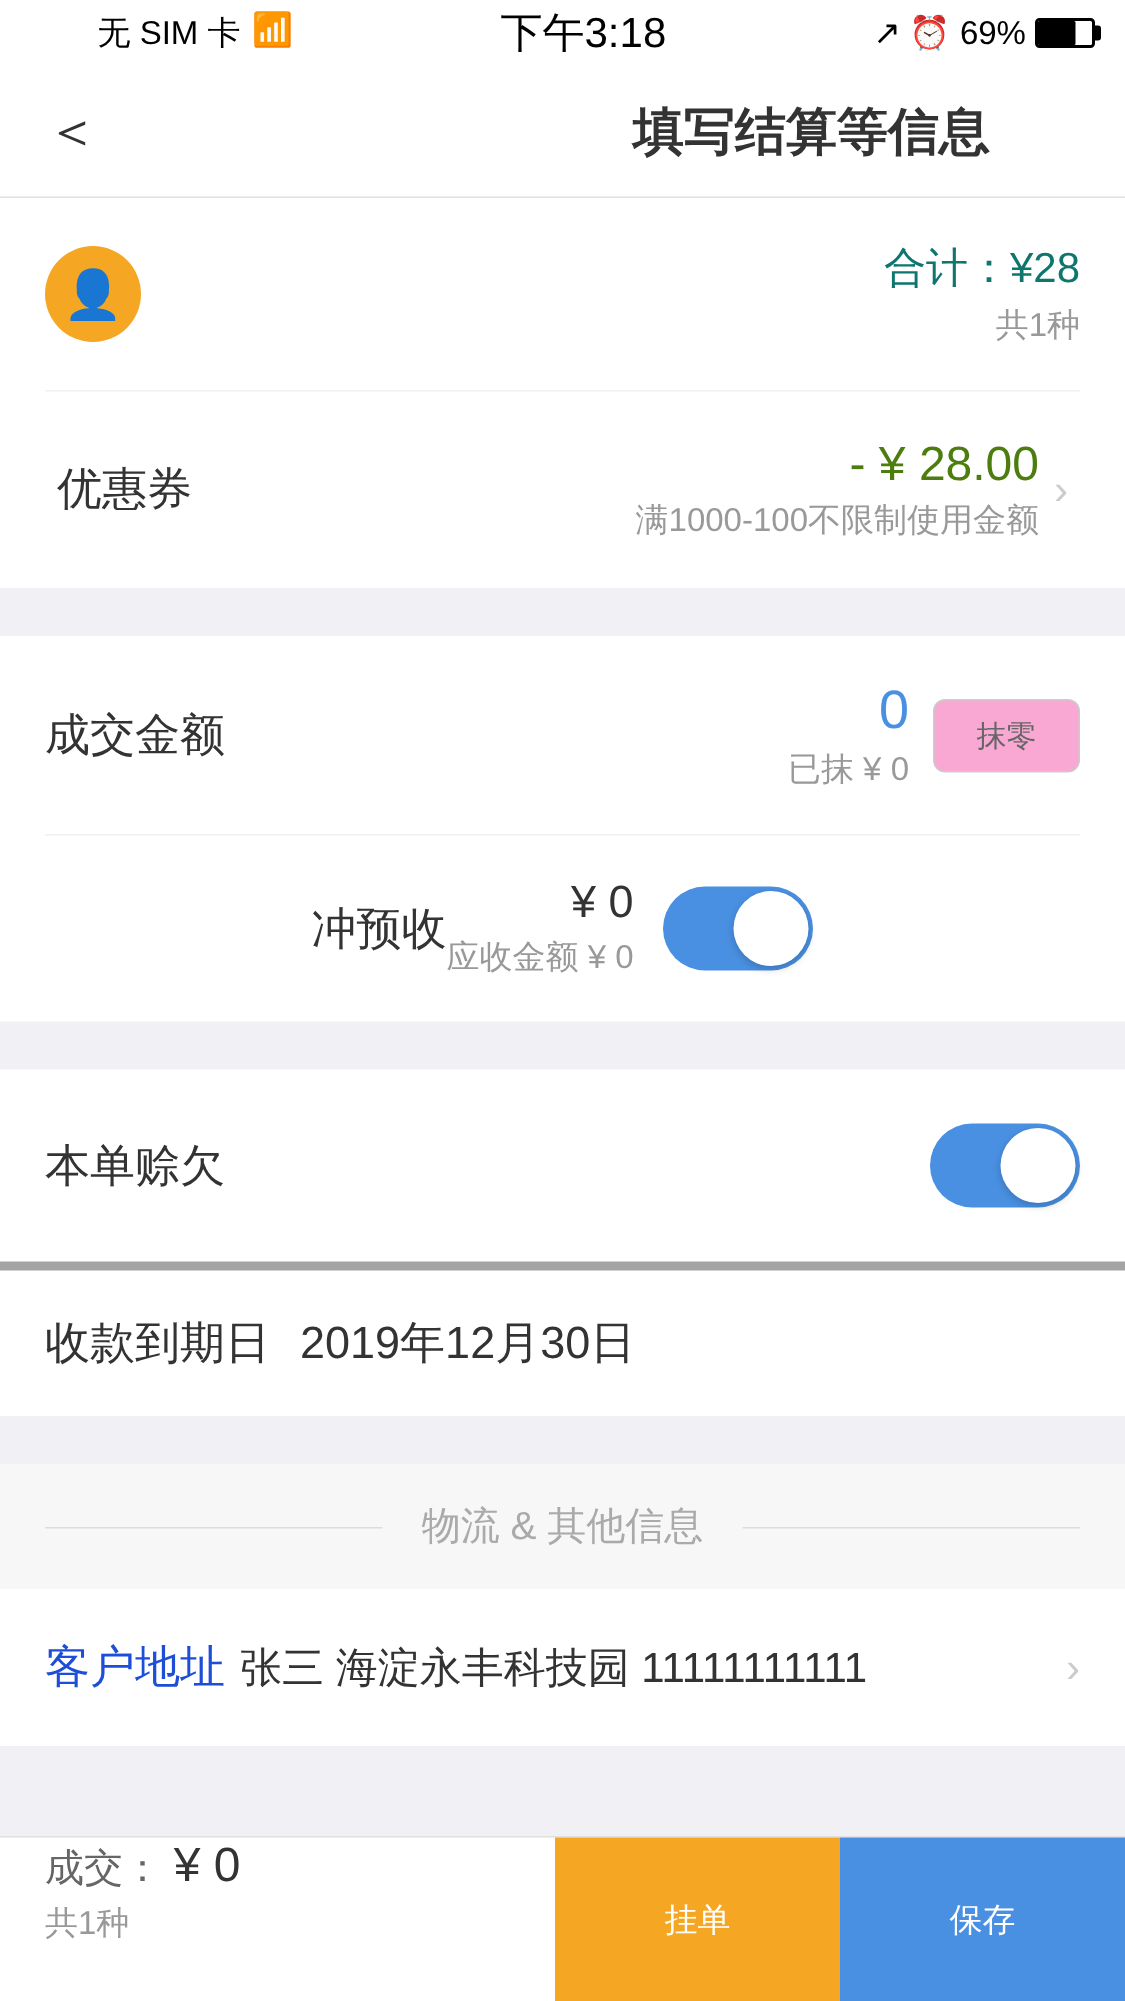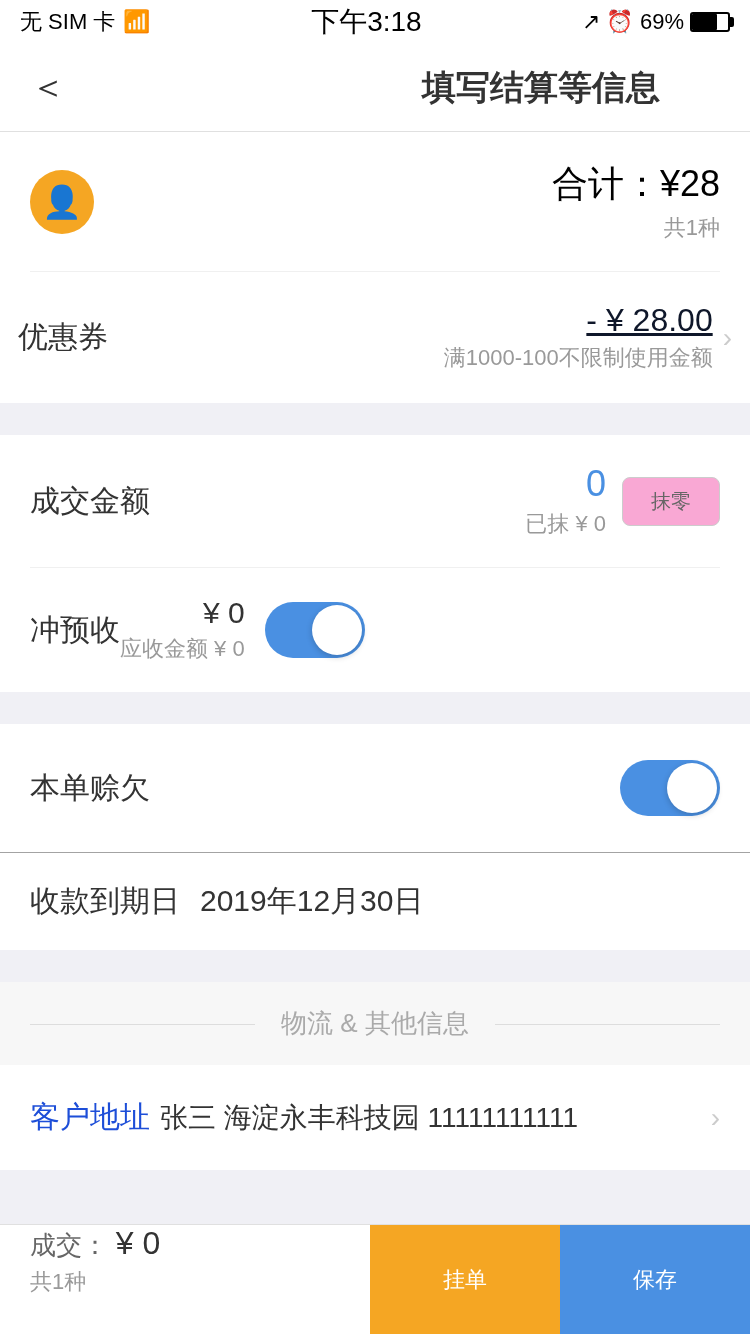--- a/index.html
+++ b/index.html
@@ -18,21 +18,21 @@
     .status-bar {
       height: 44px;
       background: #fff;
       display: flex;
       align-items: center;
       justify-content: space-between;
       padding: 0 20px;
       font-size: 24px;
       color: #000;
     }
-    .status-left { display: flex; align-items: center; gap: 8px; font-size: 22px; }
+    .status-left { display: flex; gap: 8px; font-size: 22px; margin-left: 45px; }
     .status-center { font-size: 28px; font-weight: 500; }
     .status-right { display: flex; align-items: center; gap: 6px; font-size: 22px; }
     .battery-icon {
       width: 40px; height: 20px; border: 2px solid #000; border-radius: 3px; position: relative; display: inline-block;
     }
     .battery-icon::after {
       content: ''; position: absolute; right: -6px; top: 50%; transform: translateY(-50%);
       width: 4px; height: 10px; background: #000; border-radius: 0 2px 2px 0;
     }
     .battery-fill {
@@ -77,37 +77,37 @@
       padding: 28px 30px;
     }
     .customer-left { display: flex; align-items: center; gap: 20px; }
     .avatar {
       width: 64px; height: 64px; border-radius: 50%; background: #f5a623;
       display: flex; align-items: center; justify-content: center;
       font-size: 32px; color: #fff;
     }
     .customer-name { font-size: 30px; color: #333; }
     .customer-right { text-align: right; }
-    .total-amount { font-size: 36px; color: #000000; }
+    .total-amount { font-size: 28px; color: #0f766e; }
     .total-count { font-size: 22px; color: #999; margin-top: 4px; }
 
     
     .divider { height: 1px; background: #f0f0f0; margin: 0 30px; }
 
     
     .coupon-row {
       display: flex;
       align-items: center;
       justify-content: space-between;
-      padding: 30px 18px;
+      padding: 30px 38px;
     }
     .coupon-label { font-size: 30px; color: #333; }
     .coupon-right { display: flex; align-items: center; gap: 10px; }
     .coupon-info { text-align: right; }
-    .coupon-discount { font-size: 32px; color: #0f172a; font-weight: 500; text-decoration: underline; }
+    .coupon-discount { font-size: 32px; color: #4d7c0f; font-weight: 500; }
     .coupon-desc { font-size: 22px; color: #999; margin-top: 4px; }
     .chevron-right { font-size: 28px; color: #ccc; }
 
     
     .gray-sep { height: 16px; background: #f0f0f5; }
 
     
     .form-row {
       display: flex;
       align-items: center;
@@ -129,21 +129,21 @@
       font-size: 20px;
       color: #666;
       background: #f9a8d4;
       cursor: pointer;
     }
 
     
     .prepay-row {
       display: flex;
       align-items: center;
-      justify-content: flex-start;
+      justify-content: center;
       padding: 28px 30px;
     }
     .prepay-label { font-size: 30px; color: #333; }
     .prepay-right { display: flex; align-items: center; gap: 20px; }
     .prepay-amount-area { text-align: right; }
     .prepay-main { font-size: 30px; color: #333; font-weight: 500; }
     .prepay-sub { font-size: 22px; color: #999; margin-top: 4px; }
 
     
     .toggle {
@@ -163,21 +163,21 @@
       justify-content: space-between;
       padding: 36px 30px;
     }
     .debt-label { font-size: 30px; color: #333; }
 
     
     .due-row {
       display: flex;
       align-items: center;
       padding: 28px 30px;
-      border-top: 1px solid #a3a3a3;
+      border-top: 6px solid #a3a3a3;
     }
     .due-label { font-size: 30px; color: #333; margin-right: 20px; }
     .due-date { font-size: 30px; color: #333; }
 
     
     .logistics-header {
       display: flex;
       align-items: flex-end;
       justify-content: center;
       padding: 24px 30px;

